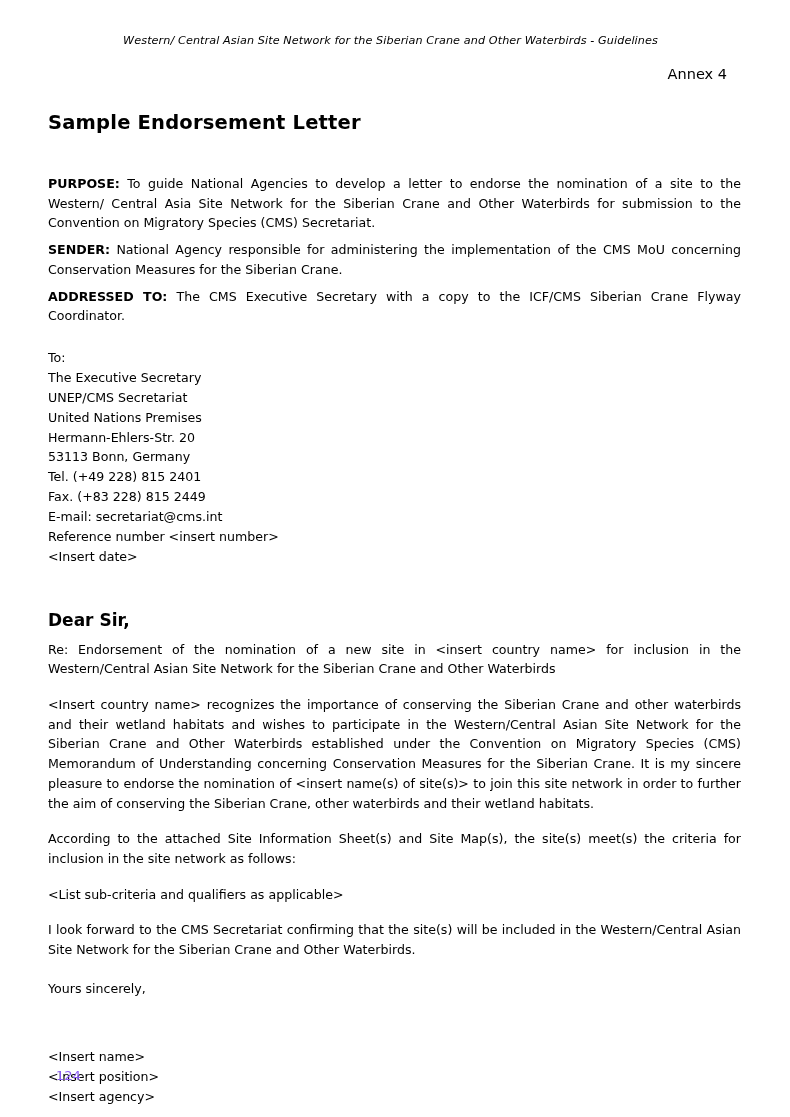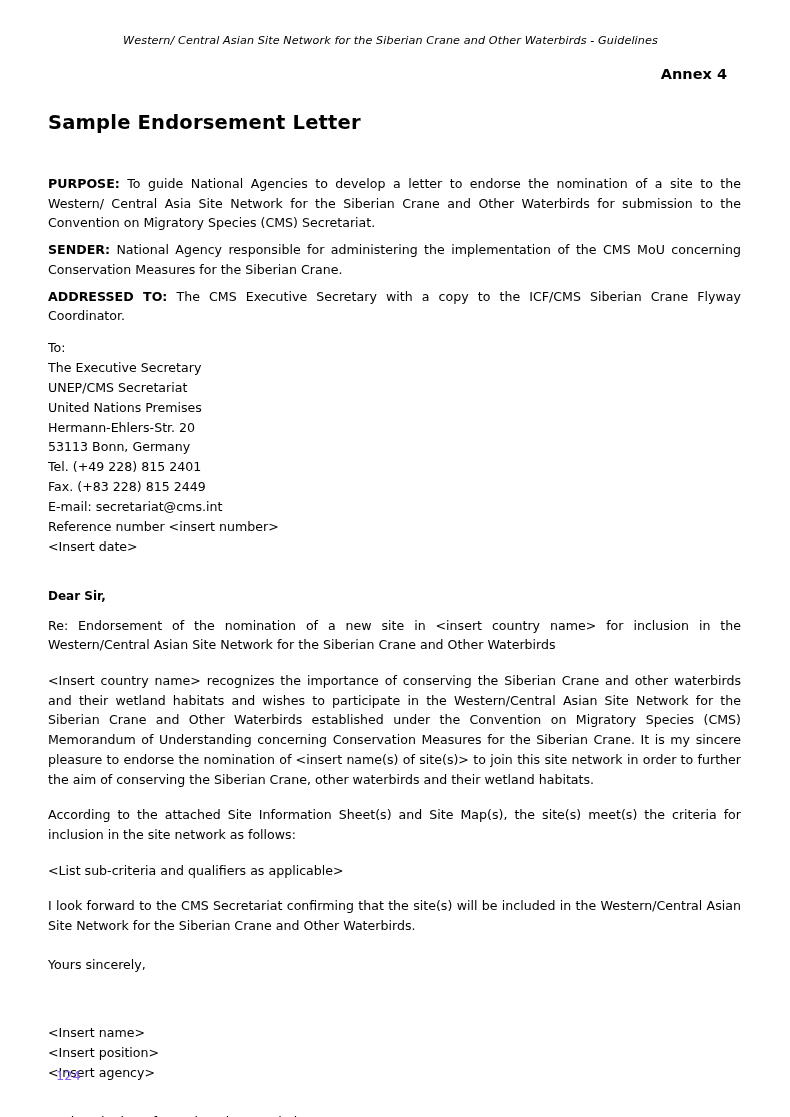--- a/index.html
+++ b/index.html
@@ -32,21 +32,21 @@
     letter-spacing: 0.1px;
     color: #000;
   }
   .annex-label {
     position: absolute;
     top: 66px;
     left: 48px;
     width: 679px;
     text-align: right;
     font-size: 14.5px;
-    font-weight: bold;
+    font-weight: normal;
   }
   .doc-title {
     position: absolute;
     top: 111px;
     left: 48px;
     width: 679px;
     text-align: left;
     font-size: 19.5px;
     font-weight: bold;
     letter-spacing: 0.2px;
@@ -60,33 +60,33 @@
   .para {
     font-size: 12.6px;
     line-height: 19.7px;
     text-align: justify;
     margin: 0 0 7px 0;
   }
   .para b, .lead {
     font-weight: bold;
   }
   .addr-block {
-    margin-top: 12px;
+    margin-top: 22px;
   }
   .addr-line {
     font-size: 12.6px;
     line-height: 19.9px;
     text-align: left;
     white-space: pre;
   }
   .salutation {
-    font-size: 12px;
+    font-size: 17px;
     font-weight: bold;
     line-height: 19.7px;
-    margin-top: 30px;
+    margin-top: 44px;
     margin-bottom: 9px;
   }
   .block-gap-sm { height: 9px; }
   .block-gap-md { height: 12px; }
   .sig-block { margin-top: 49px; }
   .sig-line {
     font-size: 12.6px;
     line-height: 19.9px;
     white-space: pre;
   }

